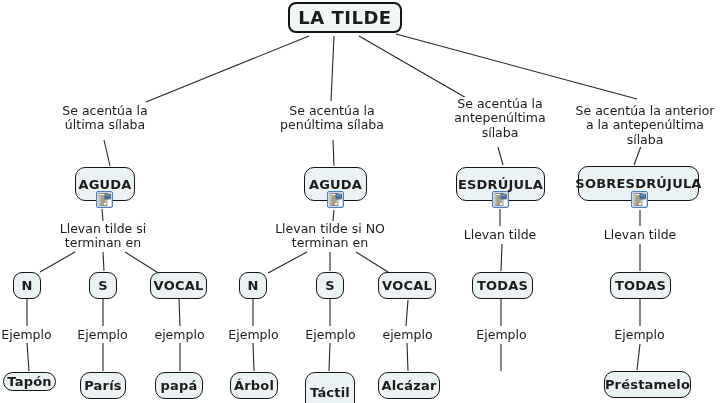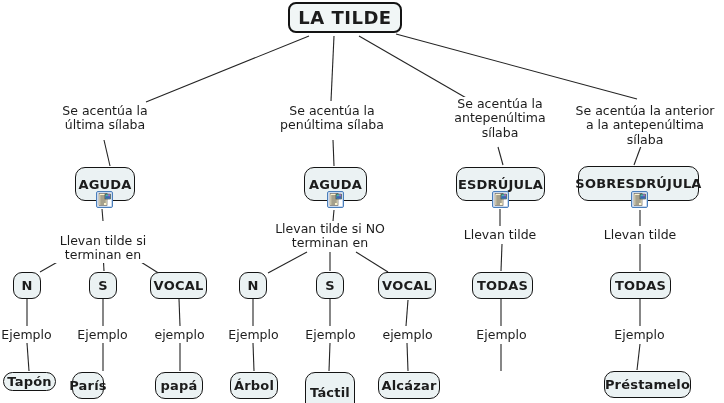--- a/index.html
+++ b/index.html
@@ -95,30 +95,30 @@
       <line x1="2.2" y1="3" x2="7.8" y2="3" stroke="#3a3a3a" stroke-width="0.9"></line>
       <line x1="2.2" y1="5" x2="7.8" y2="5" stroke="#3a3a3a" stroke-width="0.9"></line>
       <line x1="2.2" y1="7" x2="7.8" y2="7" stroke="#3a3a3a" stroke-width="0.9"></line>
       <line x1="2.2" y1="9" x2="7.8" y2="9" stroke="#3a3a3a" stroke-width="0.9"></line>
       <line x1="2.2" y1="11" x2="6" y2="11" stroke="#3a3a3a" stroke-width="0.9"></line>
       <rect x="7" y="1" width="5.5" height="5" fill="#4fb6b0" stroke="#333" stroke-width="0.6"></rect>
       <rect x="7.5" y="3.2" width="4.5" height="2.3" fill="#3f63b5"></rect>
       <rect x="10.2" y="1.5" width="1.8" height="1.6" fill="#b35fc0"></rect>
     </svg>
   </span>
-  <div class="lbl" style="left:33px;top:222px;width:140px;margin-top:12px;">Llevan tilde si
+  <div class="lbl" style="left:33px;top:222px;width:140px;">Llevan tilde si
 terminan en</div>
   <div class="node" style="left:13px;top:272px;width:28px;height:27px;border-radius:9px;">N</div>
   <div class="node" style="left:89px;top:272px;width:28px;height:27px;border-radius:9px;">S</div>
   <div class="node" style="left:150px;top:272px;width:57px;height:27px;border-radius:9px;">VOCAL</div>
   <div class="lbl" style="left:0px;top:328px;width:53px;">Ejemplo</div>
   <div class="lbl" style="left:76px;top:328px;width:53px;">Ejemplo</div>
   <div class="lbl" style="left:153px;top:328px;width:53px;">ejemplo</div>
   <div class="node" style="left:3px;top:372px;width:53px;height:19px;">Tapón</div>
-  <div class="node" style="left:72px;top:372px;width:32px;height:27px;">París</div>
+  <div class="node" style="left:80px;top:372px;width:46px;height:27px;">París</div>
   <div class="node" style="left:155px;top:372px;width:48px;height:27px;">papá</div>
 
   <div class="lbl" style="left:262px;top:104px;width:140px;">Se acentúa la
 penúltima sílaba</div>
   <div class="node" style="left:304px;top:167px;width:63px;height:34px;">AGUDA</div>
   <span class="res-icon" style="left:327px;top:191px;">
     <svg width="13" height="13" viewBox="0 0 13 13">
       <rect x="1" y="0.5" width="8" height="12" fill="#fdf4cf" stroke="#666" stroke-width="0.7"></rect>
       <line x1="2.2" y1="3" x2="7.8" y2="3" stroke="#3a3a3a" stroke-width="0.9"></line>
       <line x1="2.2" y1="5" x2="7.8" y2="5" stroke="#3a3a3a" stroke-width="0.9"></line>

